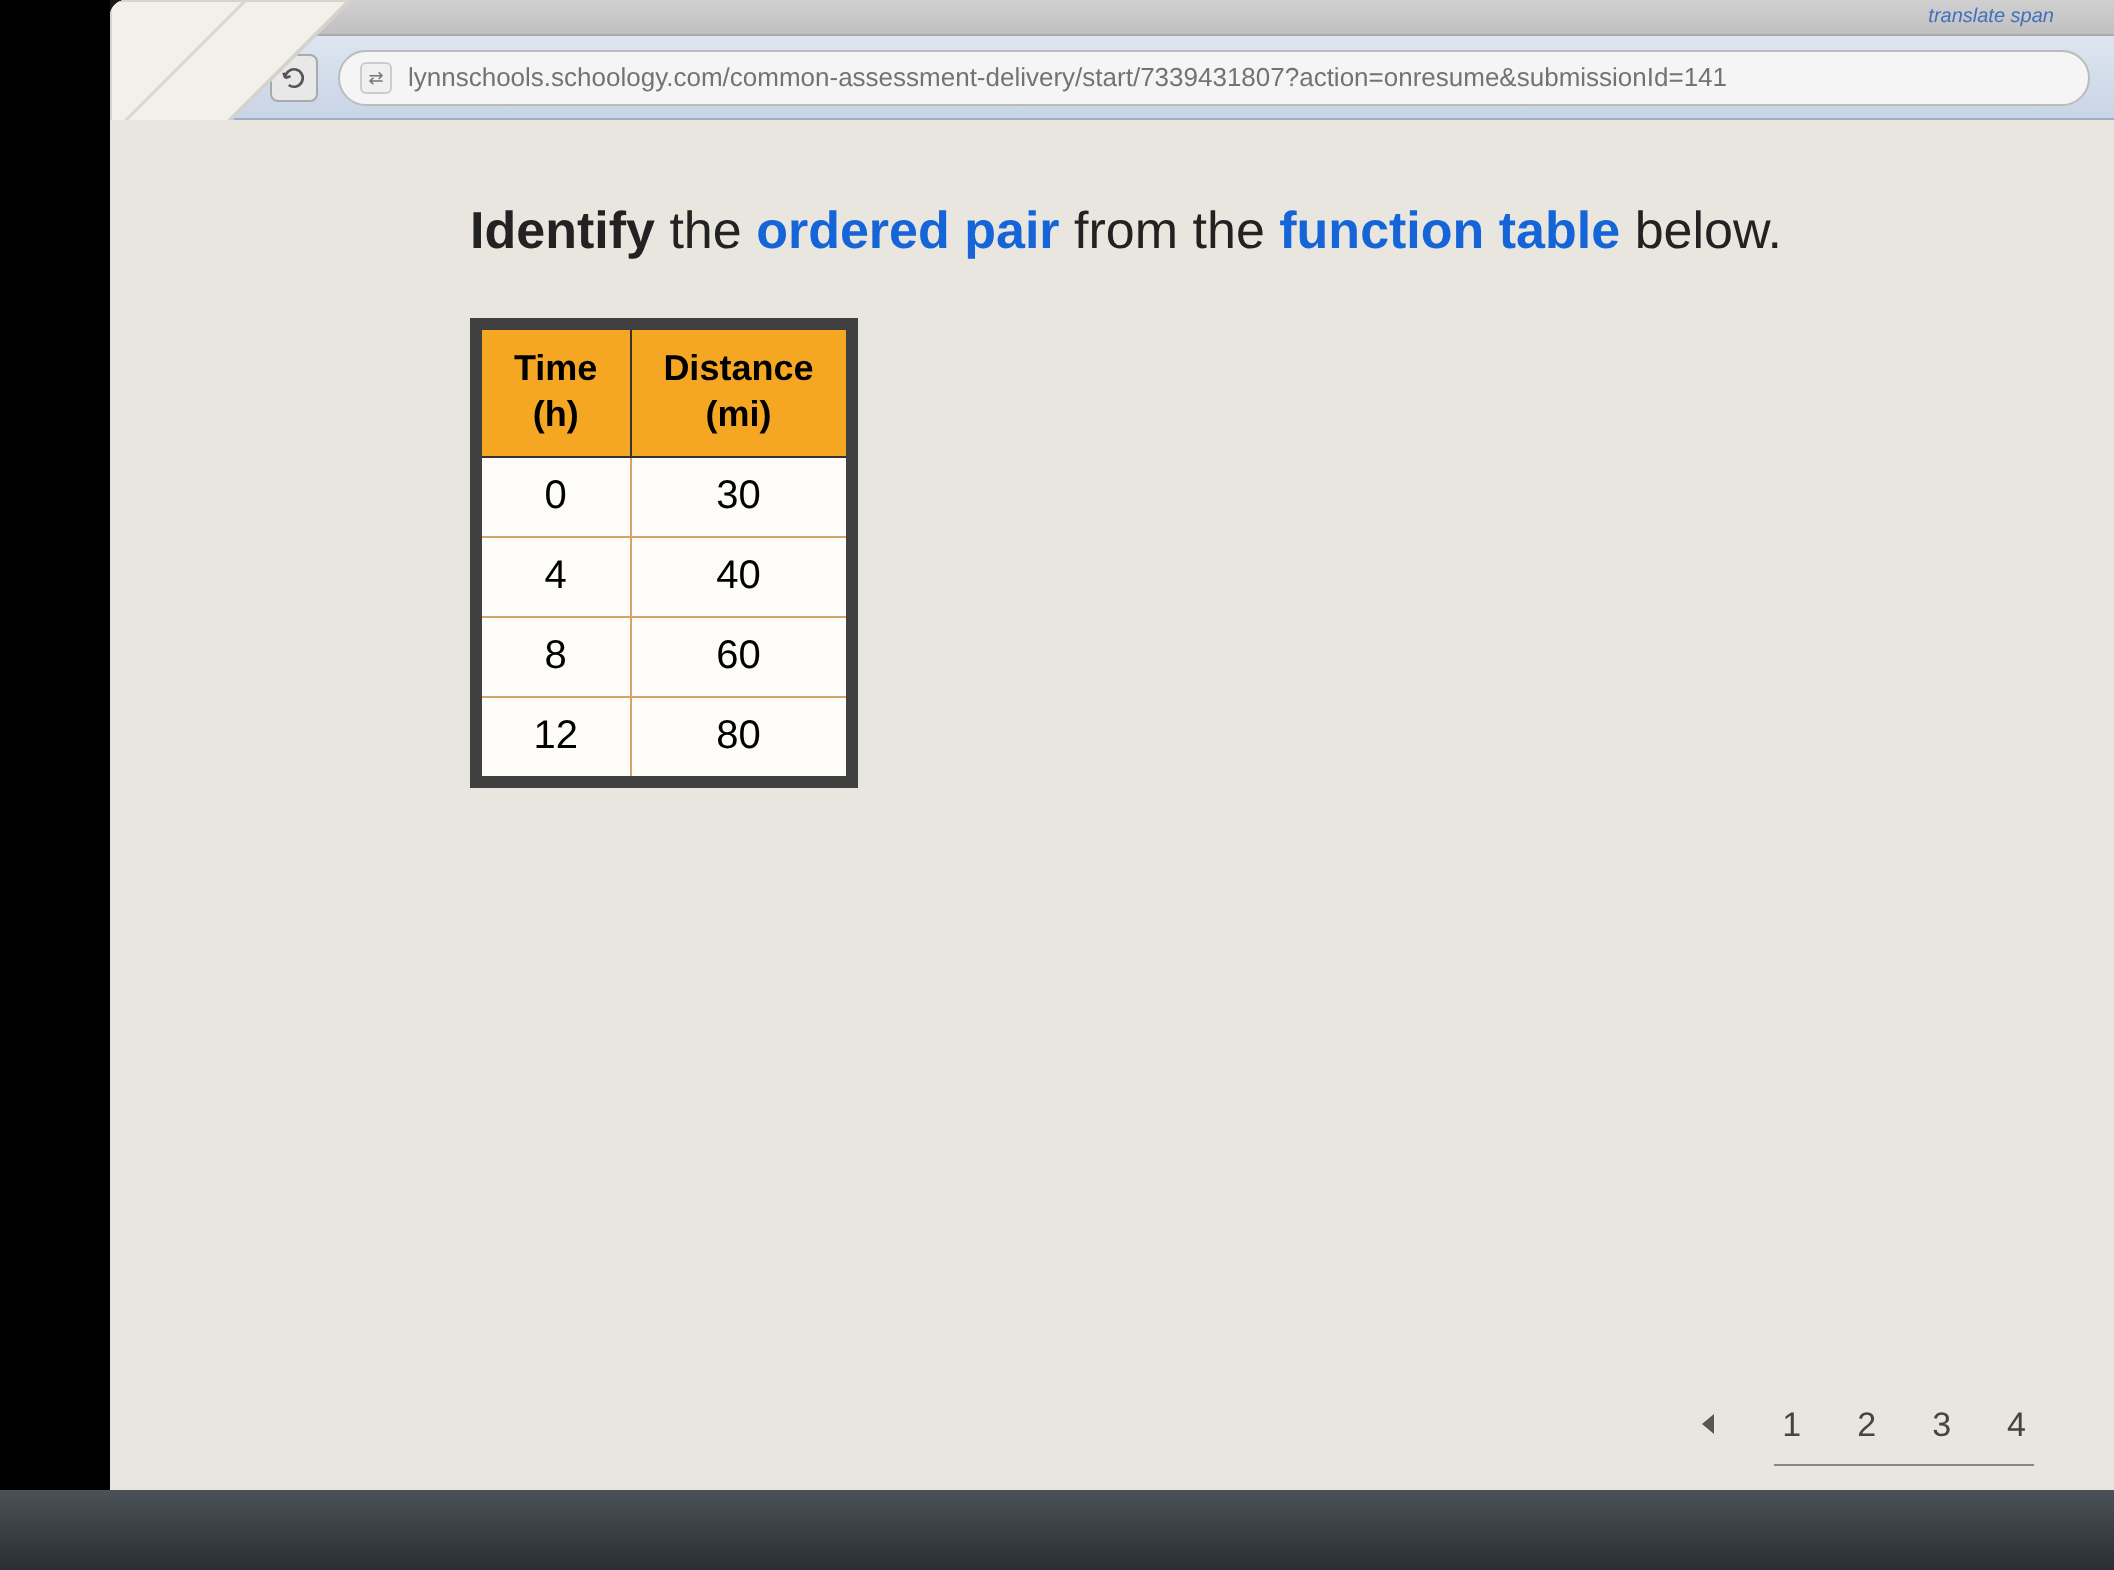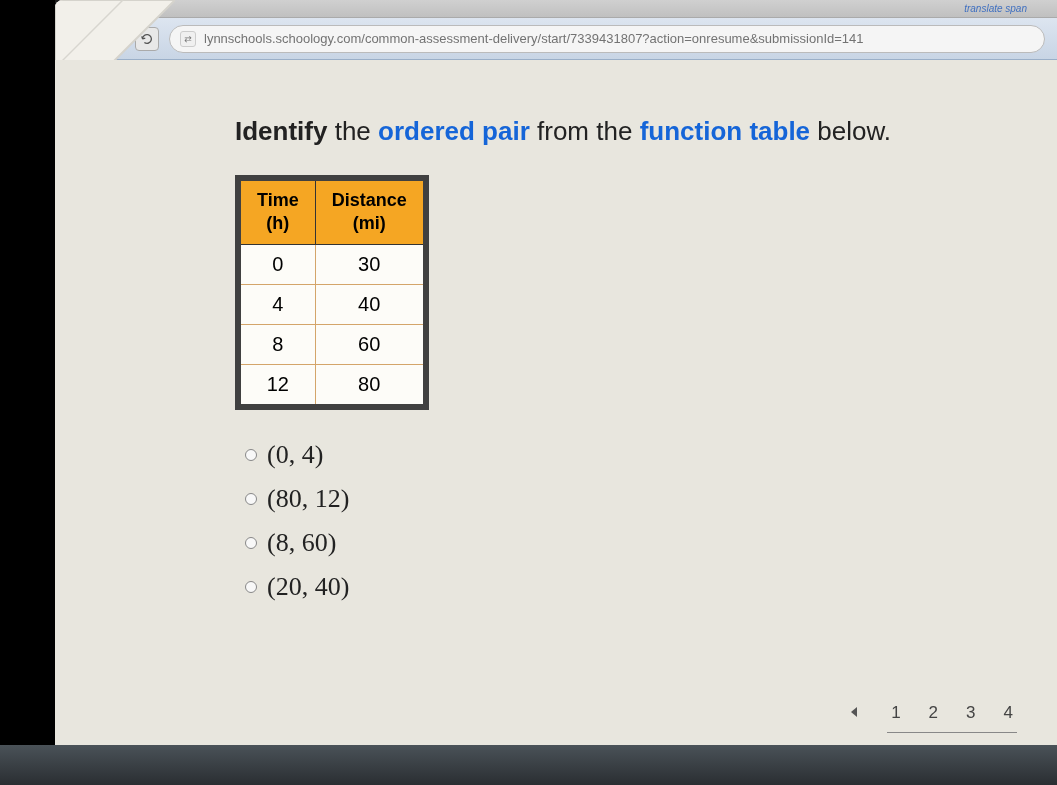--- a/index.html
+++ b/index.html
@@ -111,21 +111,21 @@
       height: 120px;
       pointer-events: none;
     }
     .content-area {
       position: absolute;
       top: 60px;
       left: 0;
       right: 0;
       bottom: 0;
       background: #e8e6de;
-      padding: 56px 60px 20px 180px;
+      padding: 40px 60px 20px 180px;
     }
     .question-text {
       font-size: 26px;
       color: #222;
       margin-bottom: 28px;
       font-weight: 400;
     }
     .question-text .bold {
       font-weight: 700;
     }
@@ -306,38 +306,20 @@
           <td>8</td>
           <td>60</td>
         </tr>
         <tr>
           <td>12</td>
           <td>80</td>
         </tr>
       </tbody>
     </table>
 
-    <div class="options">
-      <div class="option">
-        <div class="radio"></div>
-        <span class="option-label">(0, 4)</span>
-      </div>
-      <div class="option">
-        <div class="radio"></div>
-        <span class="option-label">(80, 12)</span>
-      </div>
-      <div class="option">
-        <div class="radio"></div>
-        <span class="option-label">(8, 60)</span>
-      </div>
-      <div class="option">
-        <div class="radio"></div>
-        <span class="option-label">(20, 40)</span>
-      </div>
-    </div>
 
     <div class="pagination">
       <span class="page-arrow">
         <svg width="10" height="12" viewBox="0 0 10 12">
             <path d="M8 1 L2 6 L8 11 Z" fill="#555"></path>
           </svg>
       </span>
       <span class="page-num">1</span>
       <span class="page-num">2</span>
       <span class="page-num">3</span>

